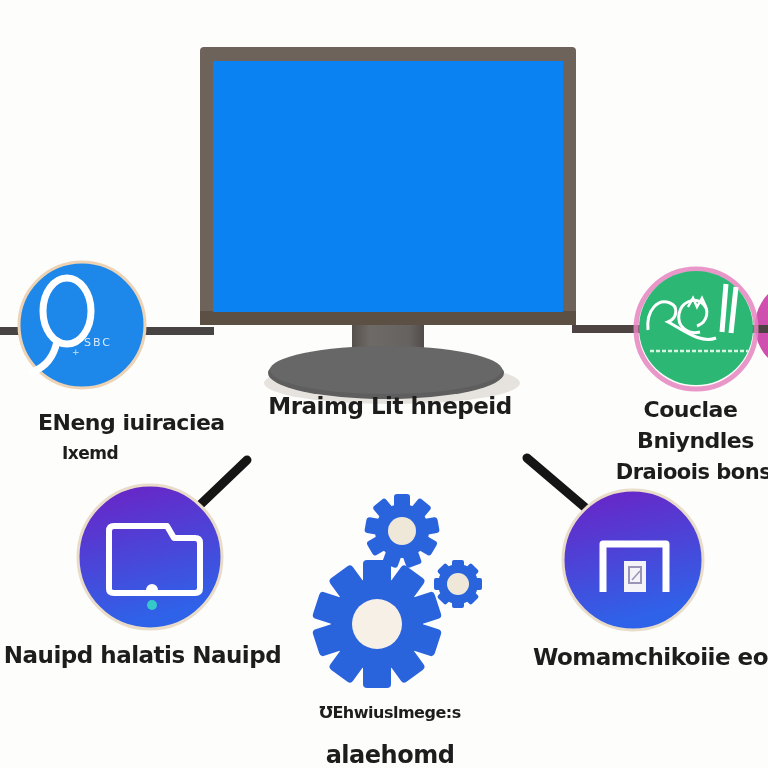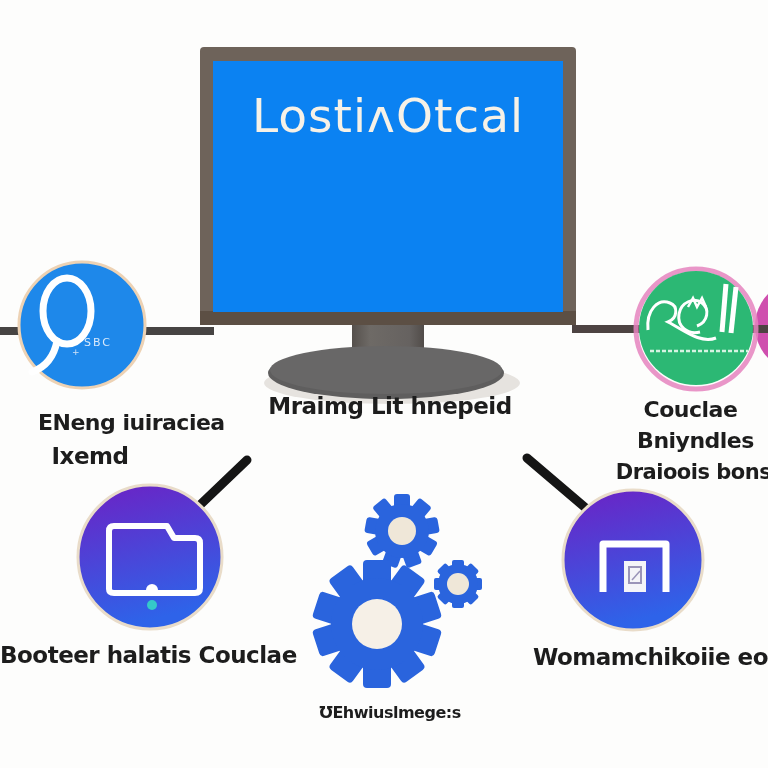--- a/index.html
+++ b/index.html
@@ -13,21 +13,21 @@
     font-weight:700;color:#1d1d1d;text-align:center;
     letter-spacing:-0.5px;line-height:1.1;white-space:nowrap;
   }
   .screen-title{
     position:absolute;left:213px;top:88px;width:350px;
     text-align:center;font-size:47px;font-weight:500;color:#f6f1e7;
     letter-spacing:1px;font-family:"DejaVu Sans", sans-serif;white-space:nowrap;
   }
   .cap-center{left:238px;top:394px;width:304px;font-size:23px;}
   .l-line1{left:0px;top:411px;width:180px;font-size:22px;padding-left:38px;}
-  .l-line2{left:0px;top:444px;width:180px;font-size:23px;text-align:center;}
+  .l-line2{left:0px;top:444px;width:180px;font-size:17px;text-align:center;}
   .r-line1{left:608px;top:398px;width:165px;font-size:22px;}
   .r-line2{left:608px;top:429px;width:175px;font-size:22px;}
   .r-line3{left:606px;top:461px;width:220px;font-size:21px;}
   .bl-label{left:0px;top:643px;width:285px;font-size:23px;}
   .br-label{left:533px;top:645px;width:265px;font-size:23px;}
   .bc-line1{left:245px;top:704px;width:290px;font-size:16px;}
   .bc-line2{left:245px;top:742px;width:290px;font-size:24px;}
 </style>
 </head>
 <body>
@@ -153,28 +153,28 @@
           <rect x="363" y="560" width="28" height="30" rx="4" transform="rotate(252 377 624)"></rect>
           <rect x="363" y="560" width="28" height="30" rx="4" transform="rotate(288 377 624)"></rect>
           <rect x="363" y="560" width="28" height="30" rx="4" transform="rotate(324 377 624)"></rect>
         </g>
         <circle cx="377" cy="624" r="46"></circle>
         <circle cx="377" cy="624" r="25" fill="#f6f0e7"></circle>
       </g>
     </g>
   </svg>
 
-  <div class="screen-title">LostiʌOtcal</div>
   <div class="label cap-center">Mraimg Lit hnepeid</div>
 
   <div class="label l-line1">ENeng iuiraciea</div>
   <div class="label l-line2">Ixemd</div>
 
   <div class="label r-line1">Couclae</div>
   <div class="label r-line2">Bniyndles</div>
   <div class="label r-line3">Draioois bonserm</div>
 
-  <div class="label bl-label">Booteer halatis Couclae</div>
+  <div class="label bl-label">Nauipd halatis Nauipd</div>
   <div class="label br-label">Womamchikoiie eoriu</div>
 
   <div class="label bc-line1">ƱEhwiuslmege:s</div>
+  <div class="label bc-line2">alaehomd</div>
 
 </div>
 
 </body></html>

